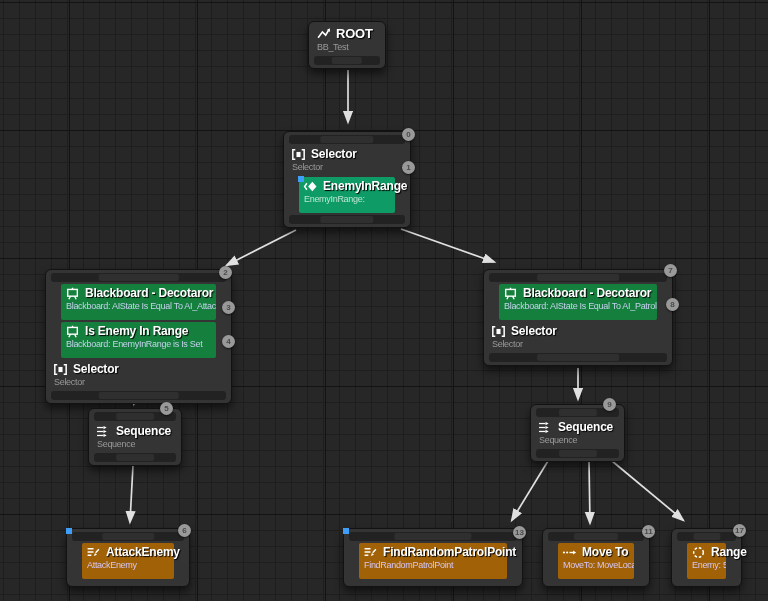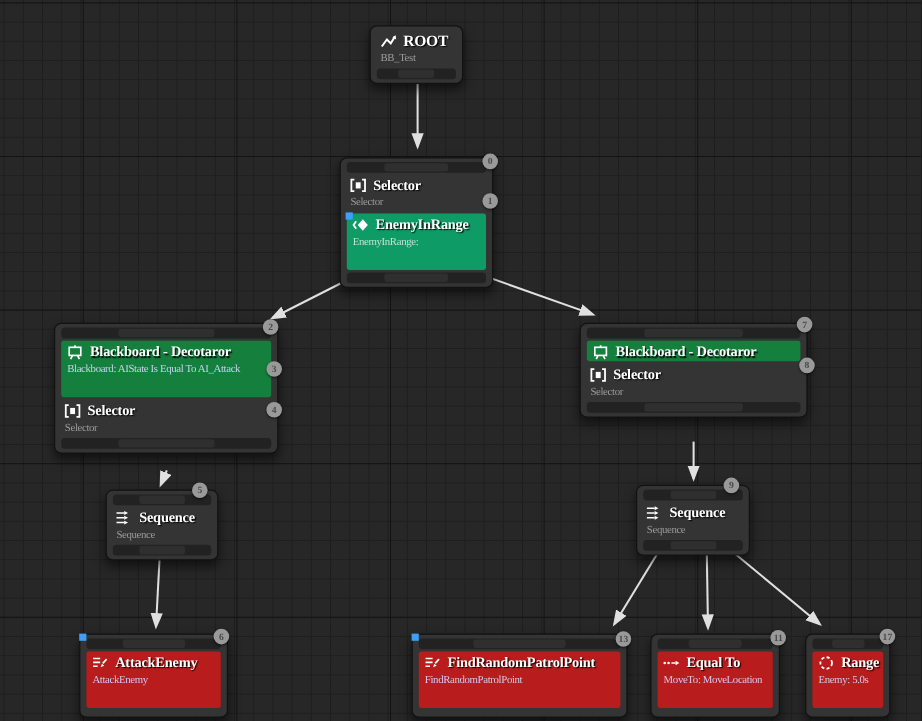--- a/index.html
+++ b/index.html
@@ -6,40 +6,40 @@
   .canvas{
     position:relative;width:768px;height:601px;overflow:hidden;
     background-color:#272727;
     background-image:
       linear-gradient(#131313 1px, transparent 1px),
       linear-gradient(90deg,#131313 1px, transparent 1px),
       linear-gradient(#1e1e1e 1px, transparent 1px),
       linear-gradient(90deg,#1e1e1e 1px, transparent 1px);
     background-size:128px 128px,128px 128px,16px 16px,16px 16px;
     background-position:65px 2px,69px 2px,3px 2px,3px 2px;
-    font-family:Liberation Serif, serif;
+    font-family:Liberation Sans, sans-serif;
   }
   .wires{position:absolute;left:0;top:0;width:768px;height:601px;pointer-events:none;}
   .node{
     position:absolute;background:#343434;border:1px solid #121212;border-radius:6px;
     box-shadow:0 5px 9px rgba(0,0,0,.55);padding:2px;box-sizing:border-box;
   }
   .tab{height:9px;background:#222222;border-radius:3px;margin:1px 3px;position:relative;}
   .tab .pin{position:absolute;left:50%;transform:translateX(-50%);top:1px;width:46%;height:7px;background:#2f2f2f;border-radius:2px;}
   .trow{display:flex;align-items:center;gap:5px;padding:2px 5px 1px;}
   .title{font-weight:bold;font-size:12px;color:#ffffff;text-shadow:1px 1px 1px #000;white-space:nowrap;letter-spacing:-0.2px;}
   .sub{font-size:9px;color:#9a9a9a;padding:0 6px 3px;white-space:nowrap;overflow:hidden;letter-spacing:-0.3px;}
-  .block{border-radius:2px;margin:2px 3px;}
+  .block{border-radius:2px;margin:2px 13px;}
   .block .trow{padding:2px 4px 0;}
-  .block .sub{padding:1px 5px 19px;}
+  .block .sub{padding:1px 5px 9px;}
   .blue{background:#15803d;}
   .blue .sub{color:#c4d2ee;}
   .green{background:#0e9b65;}
   .green .sub{color:#b9e6d4;}
-  .purple{background:#b91c1c;}
+  .purple{background:#a16207;}
   .purple .sub{color:#d6c6f2;}
   .badge{
     position:absolute;width:13px;height:13px;border-radius:50%;background:#999999;
     color:#4a4a4a;font-size:8px;font-weight:bold;line-height:13px;text-align:center;
     box-shadow:0 1px 2px rgba(0,0,0,.6);z-index:5;
   }
   .bluemark{position:absolute;width:6px;height:6px;background:#3e9ef8;z-index:6;}
   .icon{display:inline-flex;width:15px;height:13px;flex:0 0 auto;align-items:center;}
   .icon svg{width:100%;height:100%;}
 </style>
@@ -127,20 +127,32 @@
         <span class="icon">
           <svg viewBox="0 0 14 12" fill="none" stroke="#fff" stroke-width="1.3">
               <rect x="2.5" y="2.2" width="9" height="6.3"></rect>
               <path d="M5,8.5 L3.6,11.4 M9,8.5 L10.4,11.4 M7,0.6 V2.2"></path>
             </svg>
         </span>
         <span class="title">Blackboard - Decotaror</span>
       </div>
       <div class="sub">Blackboard: AIState Is Equal To AI_Attack</div>
     </div>
+    <div class="block blue">
+      <div class="trow">
+        <span class="icon">
+          <svg viewBox="0 0 14 12" fill="none" stroke="#fff" stroke-width="1.3">
+              <rect x="2.5" y="2.2" width="9" height="6.3"></rect>
+              <path d="M5,8.5 L3.6,11.4 M9,8.5 L10.4,11.4 M7,0.6 V2.2"></path>
+            </svg>
+        </span>
+        <span class="title">Is Enemy In Range</span>
+      </div>
+      <div class="sub">Blackboard: EnemyInRange is Is Set</div>
+    </div>
     <div class="trow">
       <span class="icon">
         <svg viewBox="0 0 14 12" fill="none" stroke="#fff" stroke-width="1.4">
             <path d="M4,1.5 H1.7 V10.5 H4"></path>
             <path d="M10,1.5 H12.3 V10.5 H10"></path>
             <rect x="5.1" y="3.6" width="3.8" height="4.8" fill="#fff" stroke="none"></rect>
           </svg>
       </span>
       <span class="title">Selector</span>
     </div>
@@ -160,20 +172,21 @@
     <div class="block blue">
       <div class="trow">
         <span class="icon">
           <svg viewBox="0 0 14 12" fill="none" stroke="#fff" stroke-width="1.3">
               <rect x="2.5" y="2.2" width="9" height="6.3"></rect>
               <path d="M5,8.5 L3.6,11.4 M9,8.5 L10.4,11.4 M7,0.6 V2.2"></path>
             </svg>
         </span>
         <span class="title">Blackboard - Decotaror</span>
       </div>
+      <div class="sub">Blackboard: AIState Is Equal To AI_Patrol</div>
     </div>
     <div class="trow">
       <span class="icon">
         <svg viewBox="0 0 14 12" fill="none" stroke="#fff" stroke-width="1.4">
             <path d="M4,1.5 H1.7 V10.5 H4"></path>
             <path d="M10,1.5 H12.3 V10.5 H10"></path>
             <rect x="5.1" y="3.6" width="3.8" height="4.8" fill="#fff" stroke="none"></rect>
           </svg>
       </span>
       <span class="title">Selector</span>
@@ -283,21 +296,21 @@
     <div class="block purple">
       <div class="trow">
         <span class="icon">
           <svg viewBox="0 0 14 12" fill="none" stroke="#fff" stroke-width="1.3">
               <circle cx="1.8" cy="6" r="1" fill="#fff" stroke="none"></circle>
               <circle cx="4.8" cy="6" r="1" fill="#fff" stroke="none"></circle>
               <path d="M7,6 H10.3"></path>
               <path d="M10.3,4.2 L13.2,6 L10.3,7.8 Z" fill="#fff" stroke="none"></path>
             </svg>
         </span>
-        <span class="title">Equal To</span>
+        <span class="title">Move To</span>
       </div>
       <div class="sub">MoveTo: MoveLocation</div>
     </div>
     <span class="badge" style="right:-6px;top:-4px;">11</span>
   </div>
 
   <div class="node" style="left:671px;top:528px;width:71px;padding-bottom:5px;">
     <div class="tab">
         <span class="pin"></span>
       </div>

